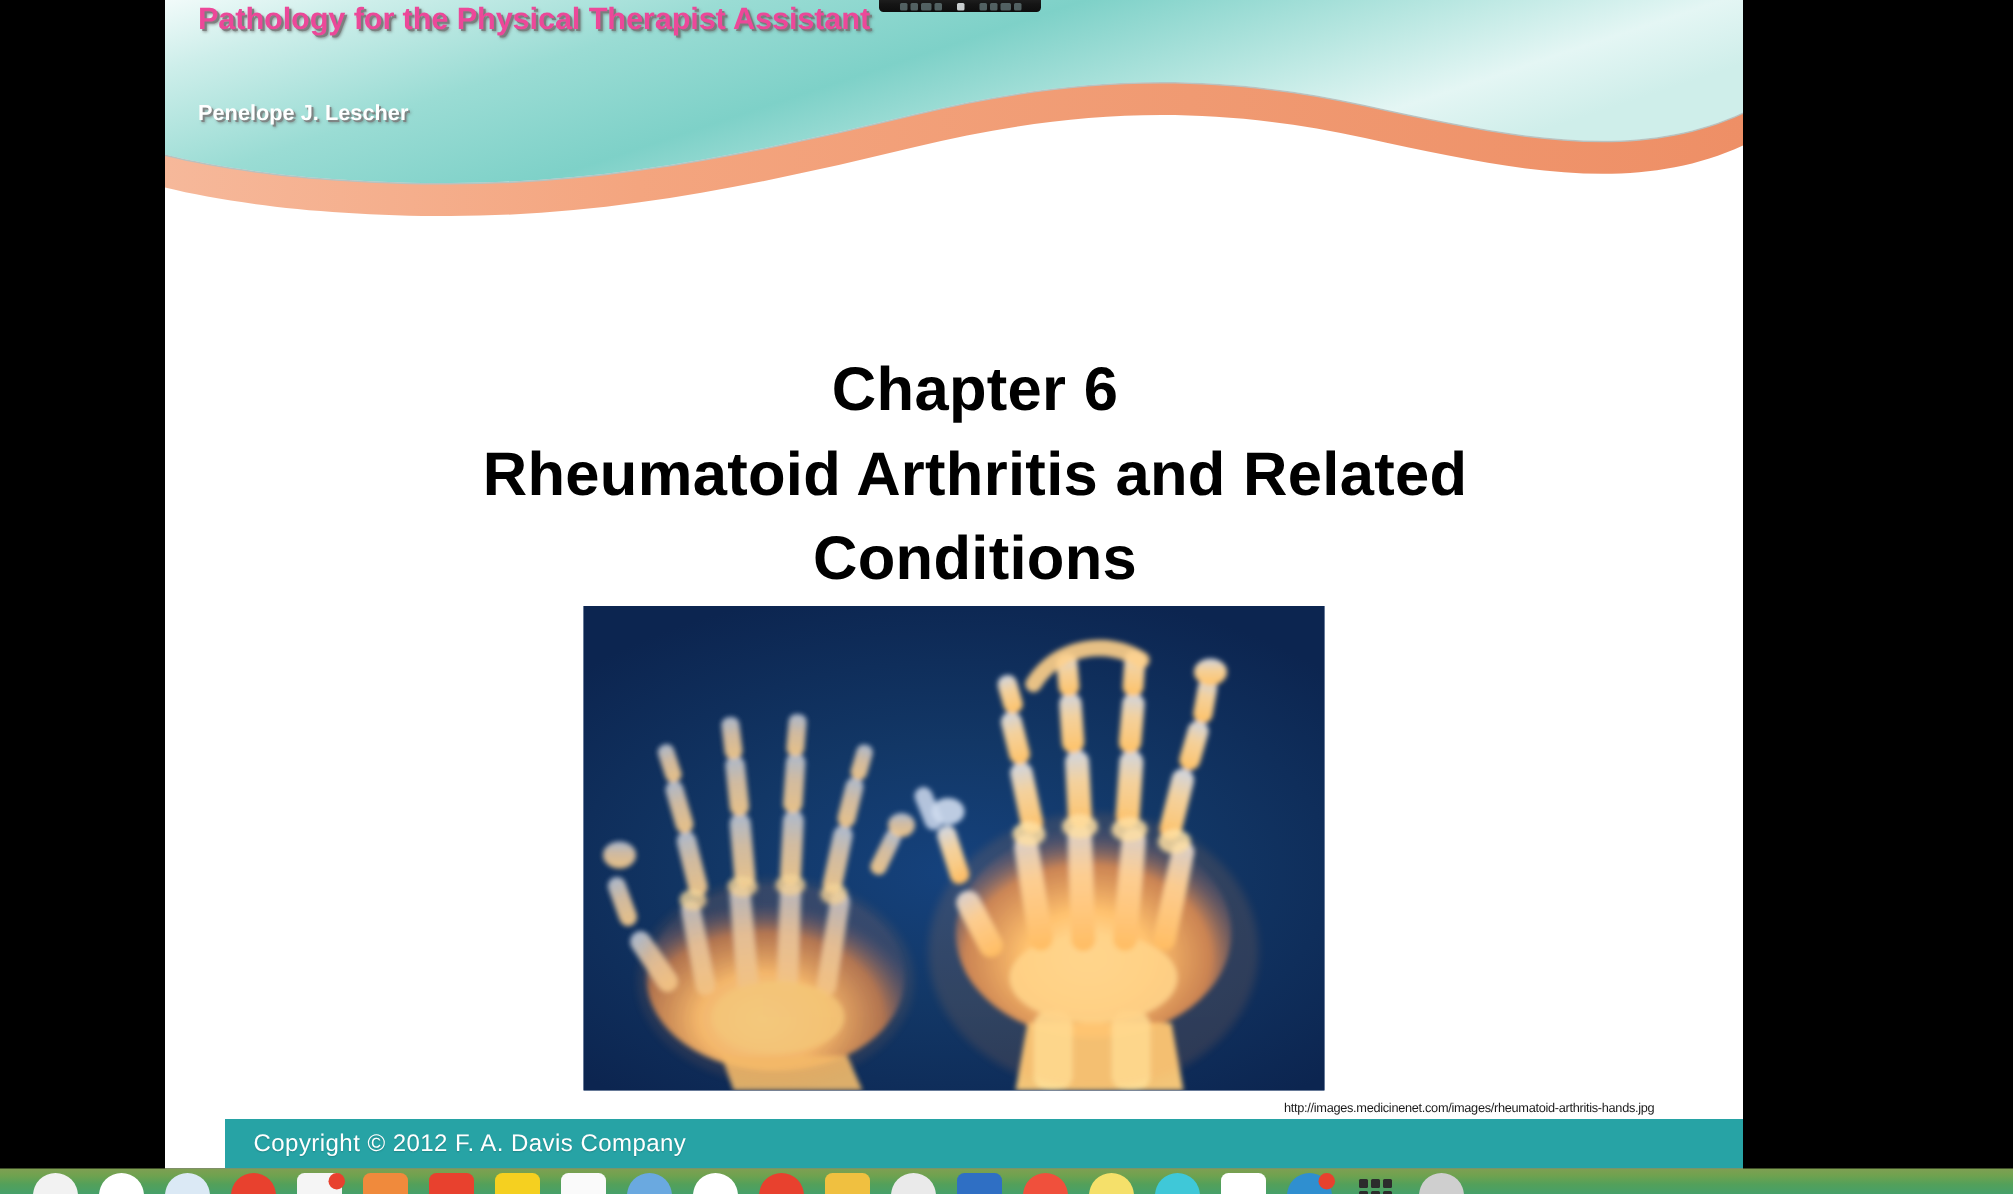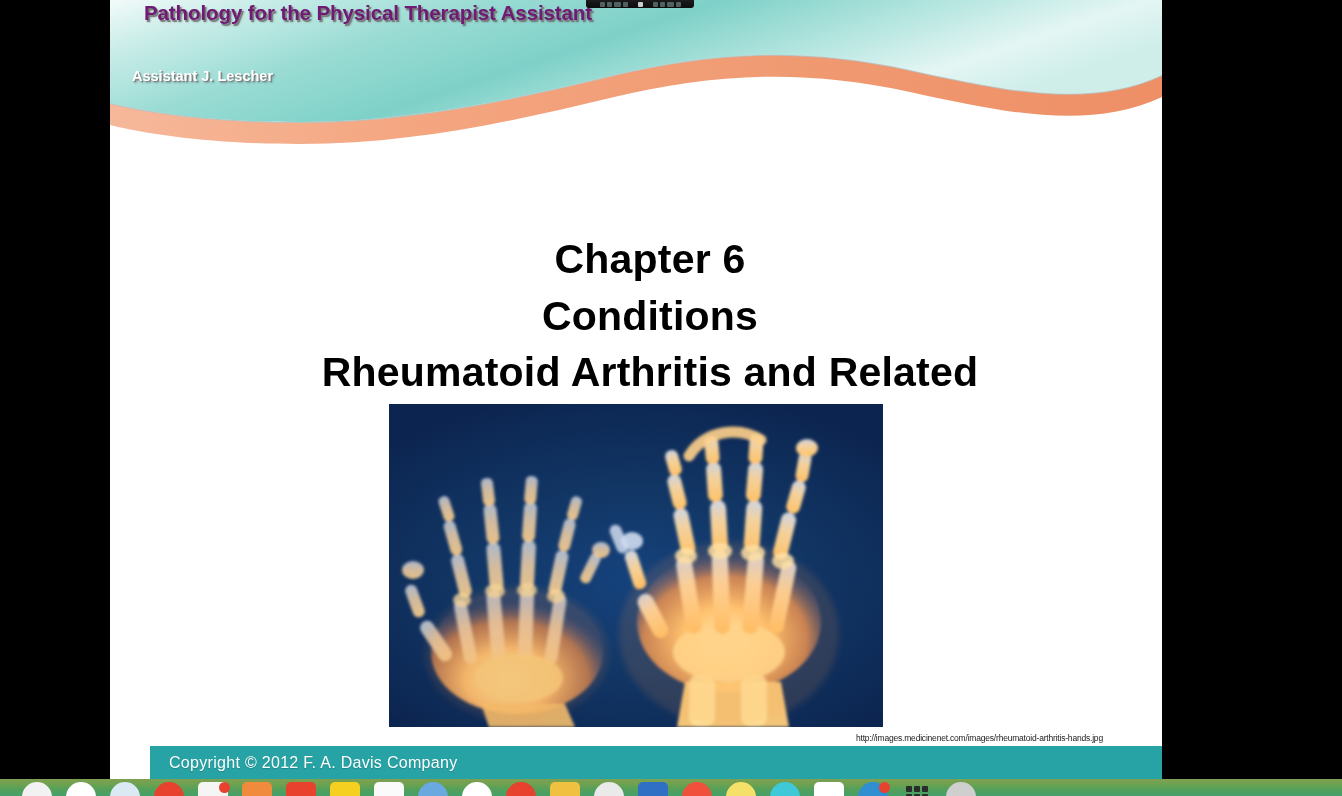--- a/index.html
+++ b/index.html
@@ -67,25 +67,25 @@
     position: absolute;
     left: 0; top: 0;
     width: 1052px;
     height: 150px;
     overflow: hidden;
   }
   .banner-wrap svg { display: block; }
 
   .banner-title {
     position: absolute;
-    left: 34px;
+    left: 22px;
     top: 1px;
     font-size: 20.5px;
     font-weight: bold;
-    color: #701a75;
+    color: #ec4899;
     letter-spacing: -0.1px;
     white-space: nowrap;
     text-shadow: 1.5px 1.5px 0 rgba(120,120,120,.85), 2px 2px 2px rgba(90,90,90,.6);
     z-index: 10;
   }
   .banner-author {
     position: absolute;
     left: 22px;
     top: 68px;
     font-size: 14.5px;
@@ -248,27 +248,27 @@
           </linearGradient>
         </defs>
 
         <path d="M0,0 H1052 V75 C980,108 900,92 800,70 C690,46 600,52 500,76 C400,100 300,122 190,122 C110,122 45,114 0,103 Z" fill="url(#tealgrad)"></path>
 
         <path d="M0,103 C45,114 110,122 190,122 C300,122 400,100 500,76 C600,52 690,46 800,70 C900,92 980,108 1052,75 L1052,79 C980,112 900,96 800,74 C690,50 600,56 500,80 C400,104 300,126 190,126 C110,126 45,118 0,107 Z" fill="#7d8f8d" opacity="0.55"></path>
 
         <path d="M0,104 C45,115 110,123 190,123 C300,123 400,101 500,77 C600,53 690,47 800,71 C900,93 980,109 1052,76 L1052,97 C980,130 900,114 800,92 C690,68 600,74 500,98 C400,122 300,144 190,144 C110,144 45,136 0,125 Z" fill="url(#orangegrad)"></path>
       </svg>
       <div class="banner-title">Pathology for the Physical Therapist Assistant</div>
-      <div class="banner-author">Assistant J. Lescher</div>
+      <div class="banner-author">Penelope J. Lescher</div>
     </div>
 
     <div class="heading">
       <span class="line">Chapter 6</span>
+      <span class="line">Rheumatoid Arthritis and Related</span>
       <span class="line">Conditions</span>
-      <span class="line">Rheumatoid Arthritis and Related</span>
     </div>
 
     <div class="figure">
       <div class="xr-bg"></div>
       <svg class="xr-svg" width="494" height="323" viewBox="0 0 494 323" xmlns="http://www.w3.org/2000/svg">
         <defs>
           <radialGradient id="palmL" cx="0.45" cy="0.72" r="0.62">
             <stop offset="0%" stop-color="#ffe9a8"></stop>
             <stop offset="40%" stop-color="#ffc170"></stop>
             <stop offset="75%" stop-color="#e8894a" stop-opacity="0.75"></stop>

